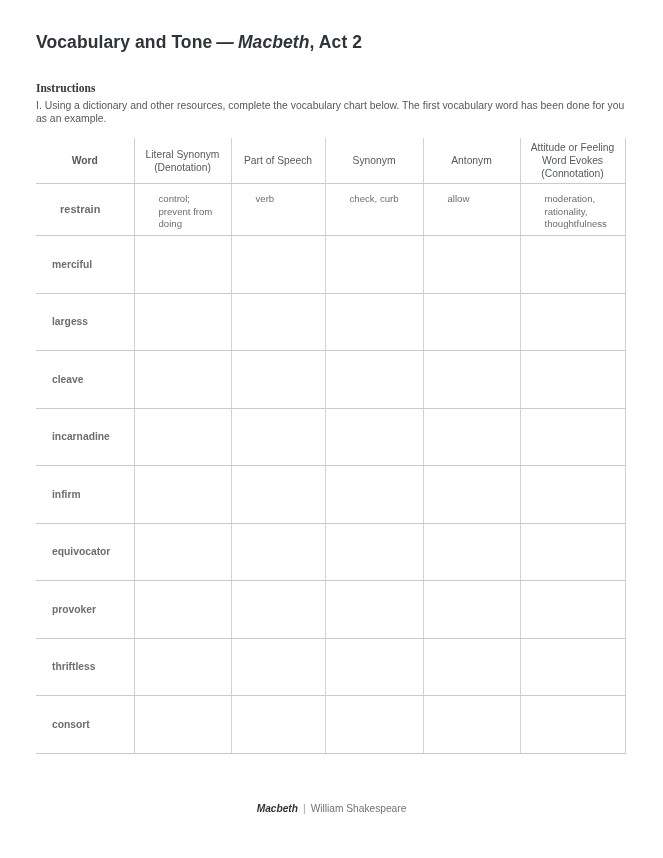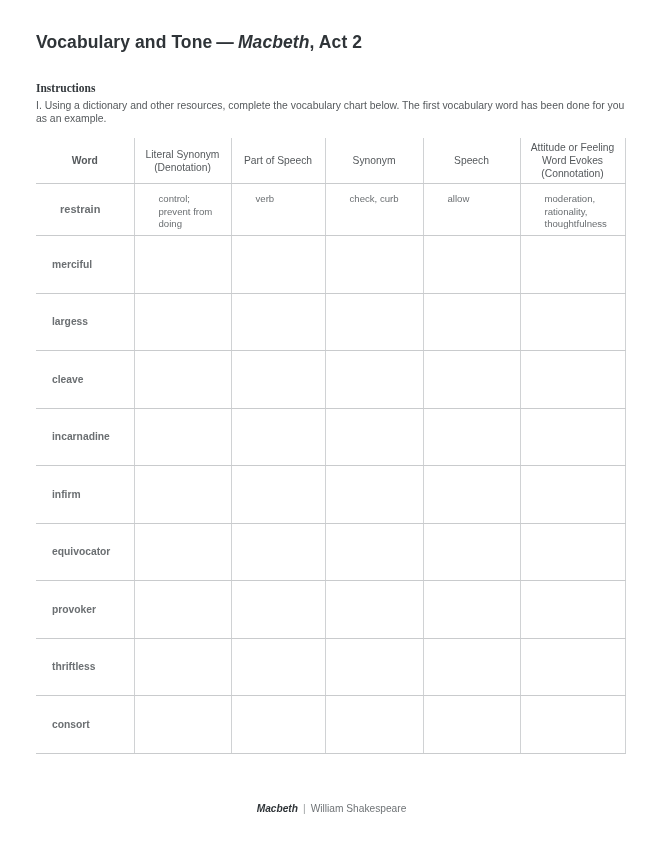--- a/index.html
+++ b/index.html
@@ -183,21 +183,21 @@
           <div>Literal Synonym</div>
           <div>(Denotation)</div>
         </th>
         <th>
           <div>Part of Speech</div>
         </th>
         <th>
           <div>Synonym</div>
         </th>
         <th>
-          <div>Speech</div>
+          <div>Antonym</div>
         </th>
         <th>
           <div>Attitude or Feeling</div>
           <div>Word Evokes</div>
           <div>(Connotation)</div>
         </th>
       </tr>
     </thead>
     <tbody id="table-body">
         <tr class="example">

